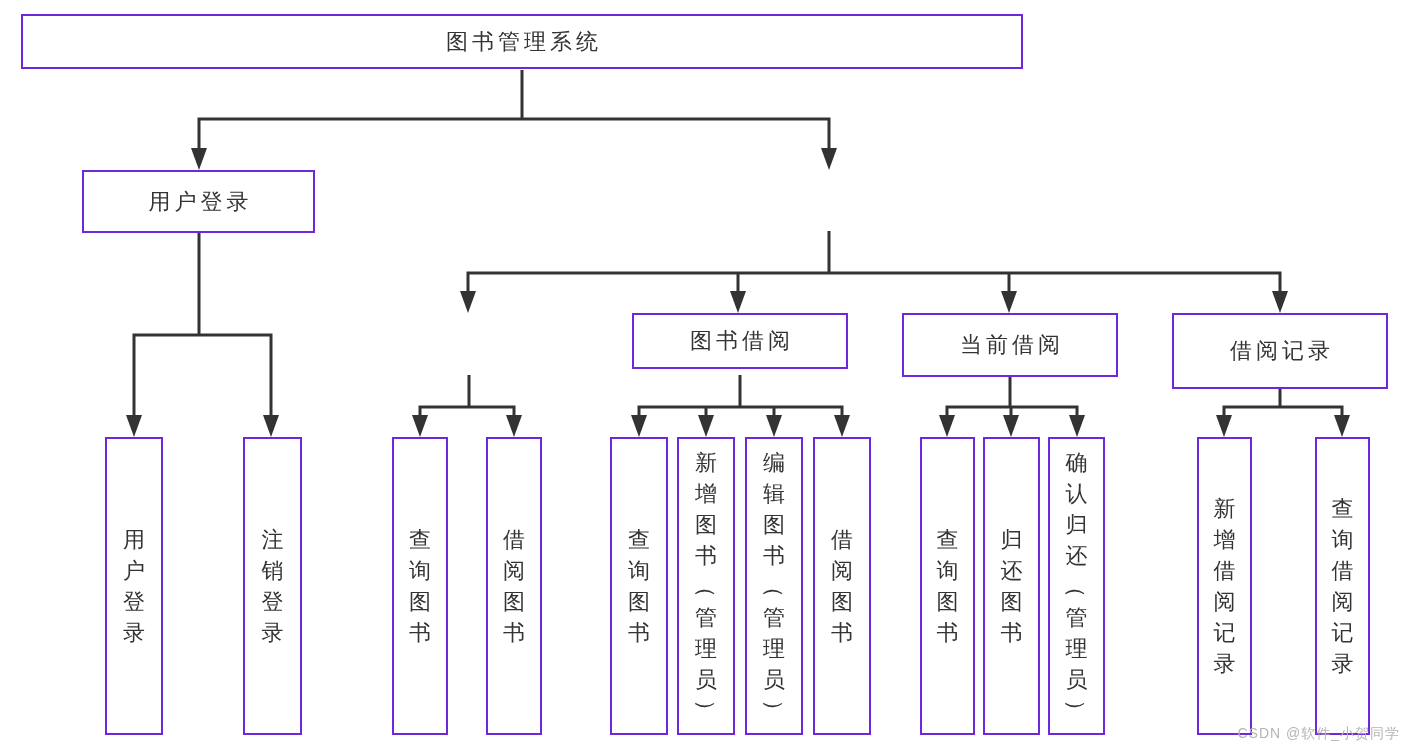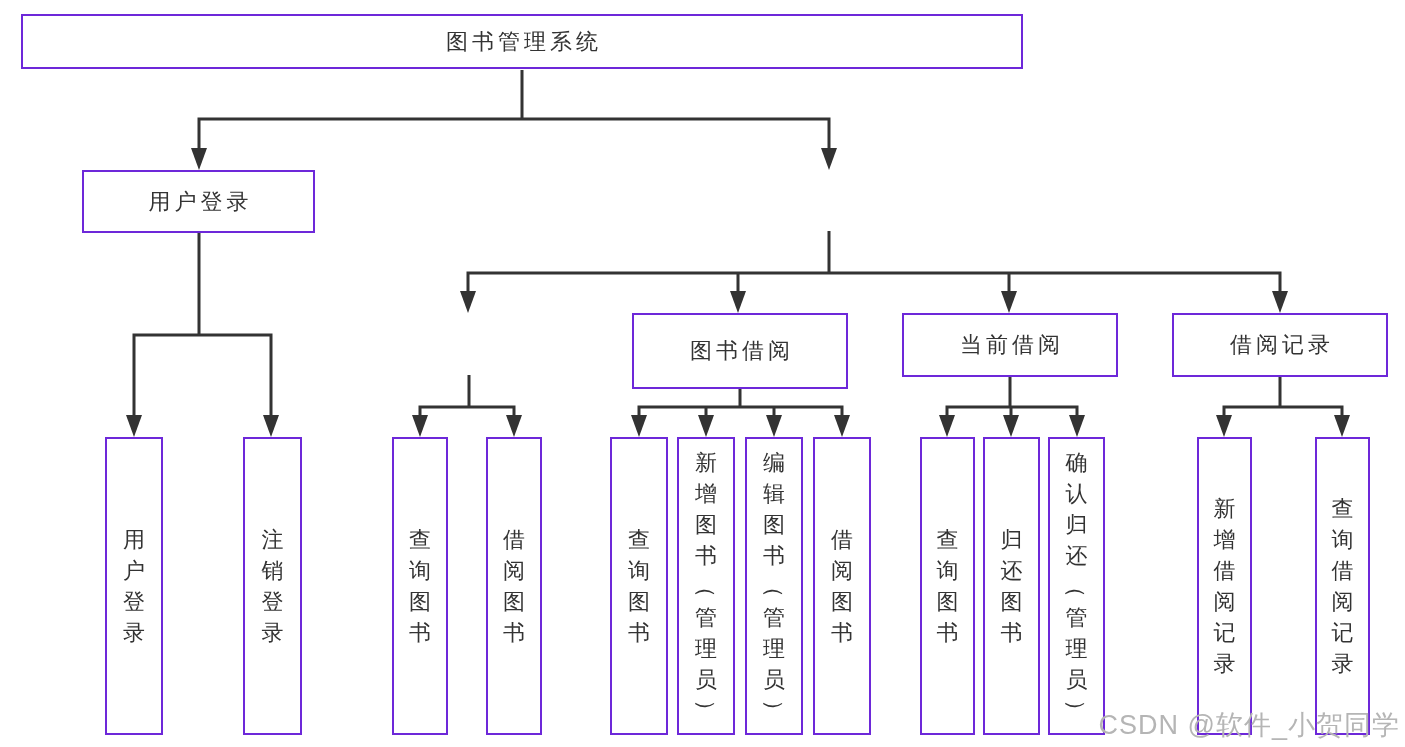--- a/index.html
+++ b/index.html
@@ -12,21 +12,21 @@
     position:absolute;box-sizing:border-box;border:2px solid #6d28d9;background:#ffffff;
     color:#333333;display:flex;align-items:center;justify-content:center;z-index:2;
   }
   .h{font-size:22px;letter-spacing:4px;text-indent:4px;white-space:nowrap;}
   .v{font-size:22px;}
   .vtext{display:block;width:100%;}
   .vchar{display:block;line-height:31px;width:100%;text-align:center;}
   .vchar.rot{transform:rotate(90deg);}
   .watermark{
     position:absolute;right:5px;bottom:4px;z-index:5;
-    font-size:27px;letter-spacing:1px;color:#b5b5b5;white-space:nowrap;
+    font-size:14px;letter-spacing:1px;color:#b5b5b5;white-space:nowrap;
   }
 </style>
 </head>
 <body>
 
 <div class="canvas">
 
   <svg class="lines" width="1405" height="747" viewBox="0 0 1405 747">
     <path fill="none" stroke="#333333" stroke-width="3" d="M522,70 V120 M197.5,119 H830.5 M199,119 V150 M829,119 V150
              M199,231 V335 M132.5,335 H272.5 M134,335 V419 M271,335 V419
@@ -55,23 +55,23 @@
       <polygon points="1069,415 1085,415 1077,437"></polygon>
       <polygon points="1216,415 1232,415 1224,437"></polygon>
       <polygon points="1334,415 1350,415 1342,437"></polygon>
     </g>
   </svg>
 
   <div class="node h" style="left:21px;top:14px;width:1002px;height:55px;">图书管理系统</div>
 
   <div class="node h" style="left:82px;top:170px;width:233px;height:63px;">用户登录</div>
 
-  <div class="node h" style="left:632px;top:313px;width:216px;height:76px;font-family:Liberation Mono, monospace;">图书借阅</div>
+  <div class="node h" style="left:632px;top:313px;width:216px;height:56px;font-family:Liberation Mono, monospace;">图书借阅</div>
   <div class="node h" style="left:902px;top:313px;width:216px;height:64px;">当前借阅</div>
-  <div class="node h" style="left:1172px;top:313px;width:216px;height:64px;">借阅记录</div>
+  <div class="node h" style="left:1172px;top:313px;width:216px;height:76px;">借阅记录</div>
 
   <div class="node v" style="left:105px;top:437px;width:58px;height:298px;">
       <span class="vtext">
         <span class="vchar">用</span>
         <span class="vchar">户</span>
         <span class="vchar">登</span>
         <span class="vchar">录</span>
       </span>
     </div>
   <div class="node v" style="left:243px;top:437px;width:59px;height:298px;">

